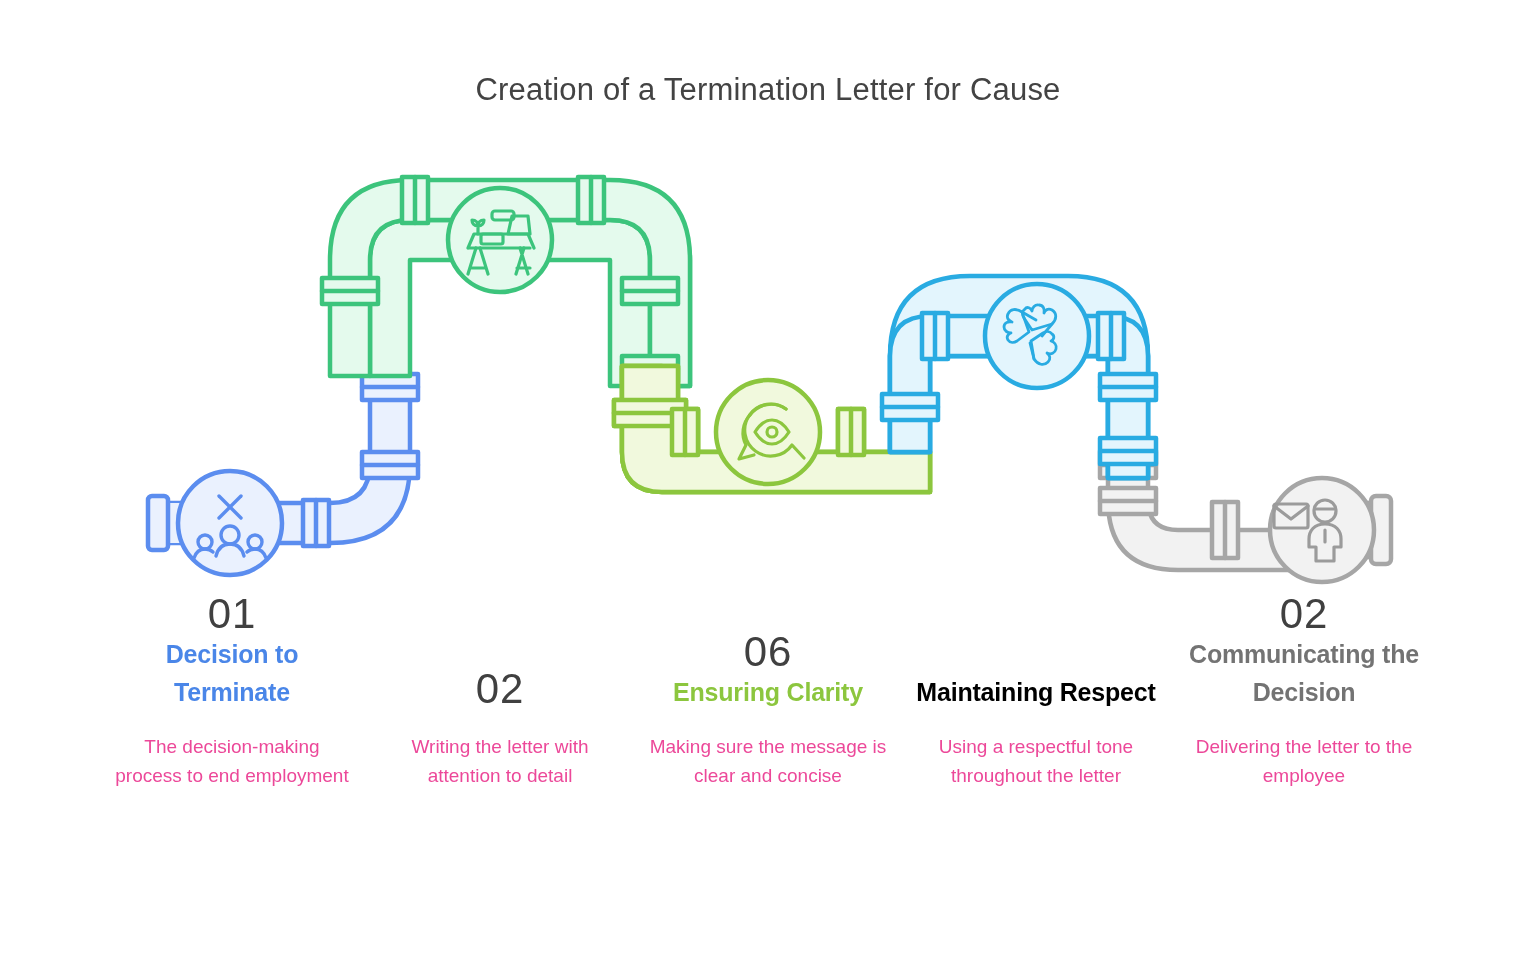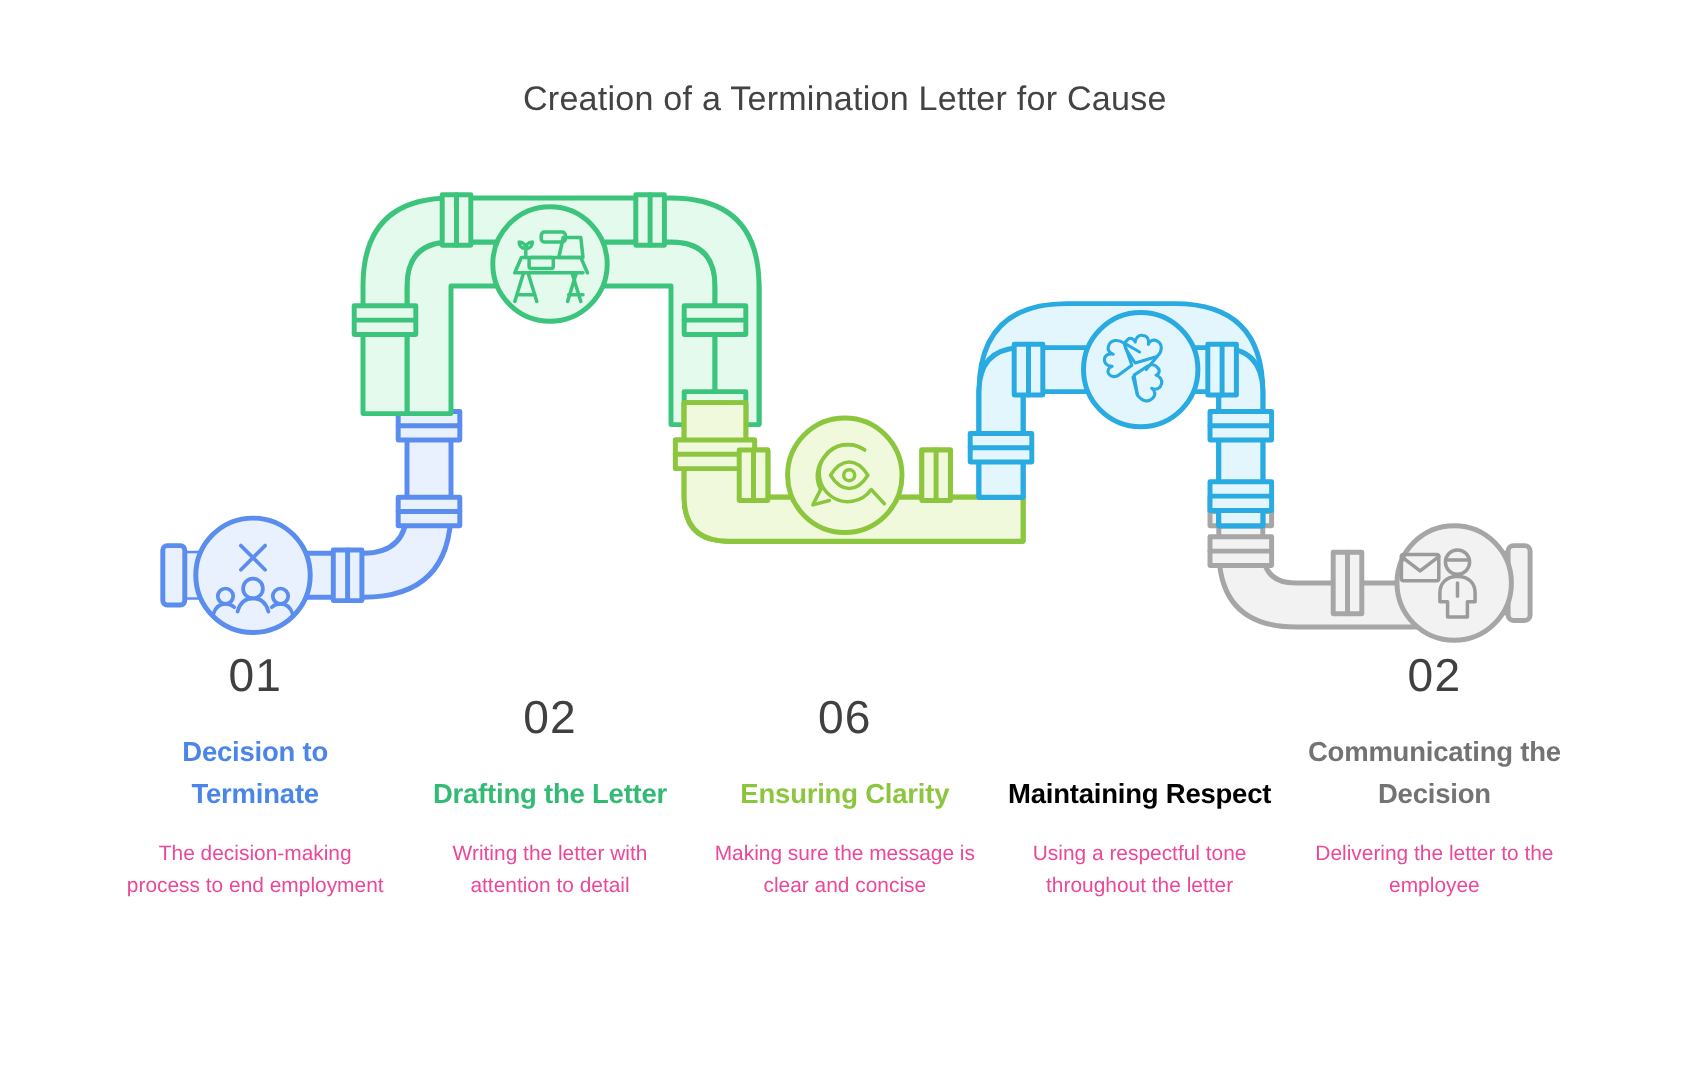--- a/index.html
+++ b/index.html
@@ -54,21 +54,20 @@
     text-align: center;
   }
   .step-number {
     font-size: 42px;
     font-weight: 400;
     color: #404040;
     line-height: 1.05;
     letter-spacing: 1px;
   }
   .step-title {
-    margin-top: 30px;
     font-size: 25px;
     font-weight: bold;
     line-height: 1.5;
     letter-spacing: -0.2px;
   }
   .step-desc {
     margin-top: 22px;
     font-size: 19px;
     font-weight: 400;
     color: #ec4899;
@@ -302,21 +301,20 @@
   </svg>
 
   <div id="steps">
     <div class="step">
       <div class="step-number">01</div>
       <div class="step-title" style="color:#4a86e8">Decision to Terminate</div>
       <div class="step-desc">The decision-making process to end employment</div>
     </div>
     <div class="step">
       <div class="step-number">02</div>
-      <div class="step-title" style="color:#33ba74">Drafting the Letter</div>
       <div class="step-desc">Writing the letter with attention to detail</div>
     </div>
     <div class="step">
       <div class="step-number">06</div>
       <div class="step-title" style="color:#8cc63e">Ensuring Clarity</div>
       <div class="step-desc">Making sure the message is clear and concise</div>
     </div>
     <div class="step">
       <div class="step-title" style="color:#000000">Maintaining Respect</div>
       <div class="step-desc">Using a respectful tone throughout the letter</div>

